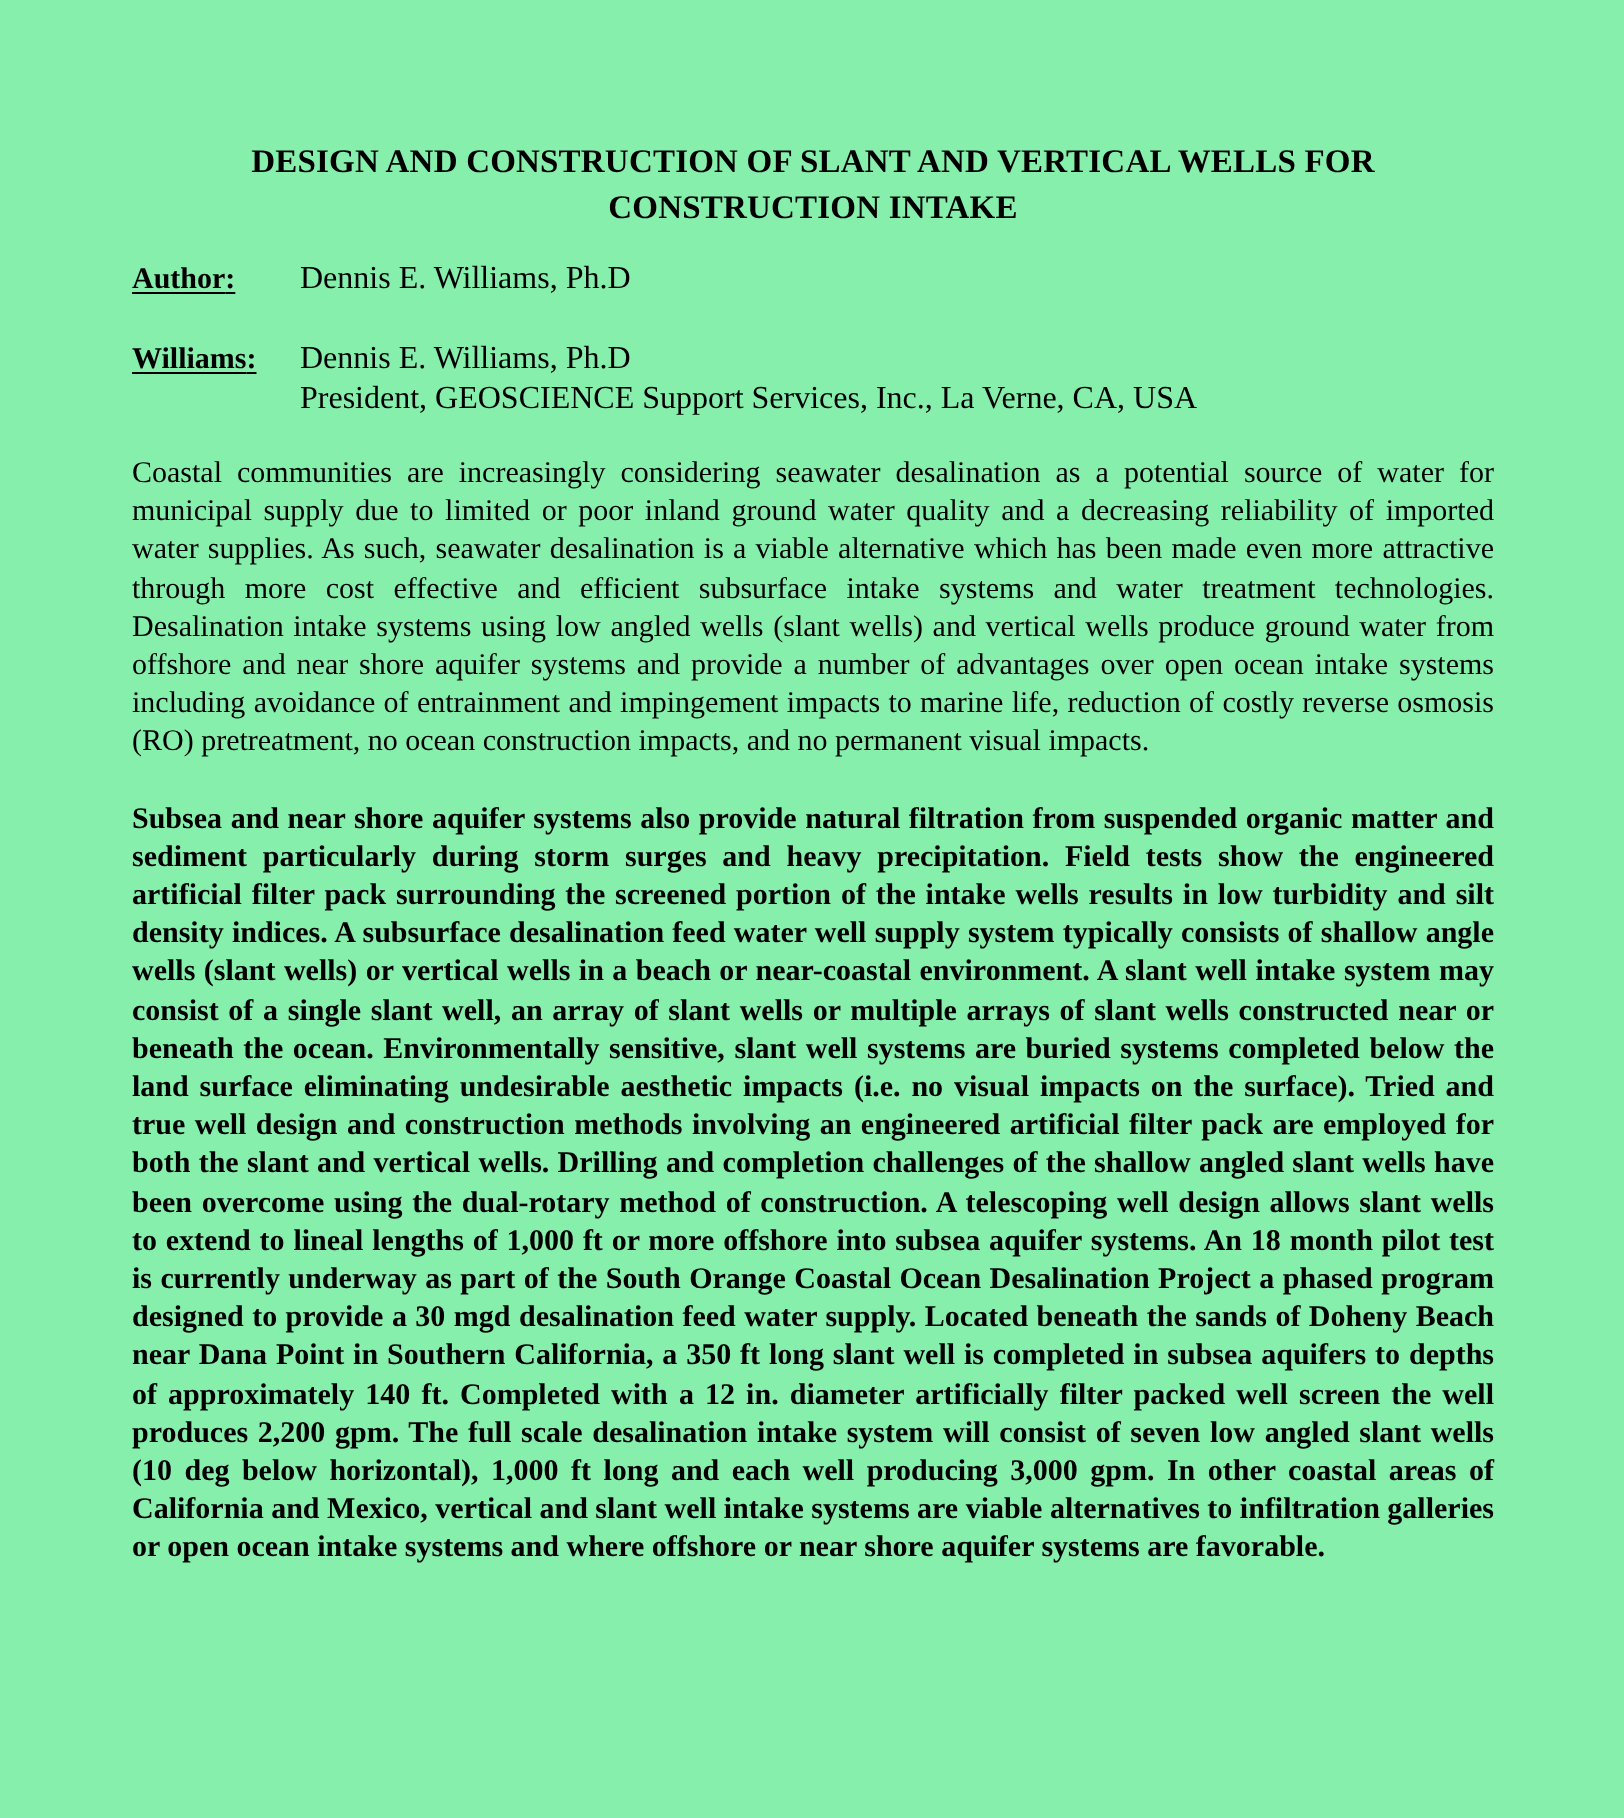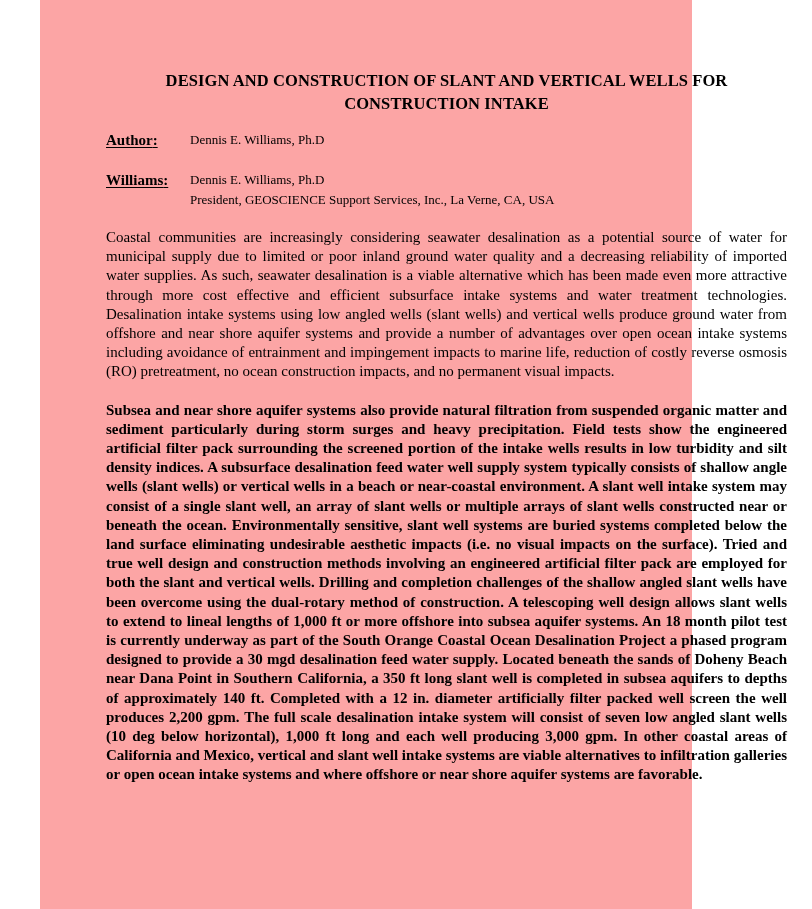--- a/index.html
+++ b/index.html
@@ -15,24 +15,23 @@
     font-family: "Liberation Serif", "DejaVu Serif", serif;
     color: #000000;
     overflow: hidden;
     -webkit-font-smoothing: antialiased;
   }
 
   .page {
     position: absolute;
     left: 0;
     top: 0;
-    width: 652px;
+    width: 812px;
     height: 909px;
-    background: #fca5a5;
-    margin-left: 40px;
+    background: #86efac;
   }
 
   .content {
     position: absolute;
     left: 66px;
     top: 0;
     width: 681px;
   }
 
   
@@ -78,21 +77,21 @@
     flex: 0 0 auto;
   }
   .label .colon {
     font-weight: bold;
   }
 
   .meta-row.author-row .label { width: 84px; }
   .meta-row.presenter-row .label { width: 84px; }
 
   .meta-value {
-    font-size: 13px;
+    font-size: 16px;
     line-height: 20px;
     flex: 1 1 auto;
   }
   .meta-value .vline { display: block; }
 
   .abstract-label {
     font-weight: bold;
     text-decoration: underline;
     text-underline-offset: 2px;
     font-size: 15px;

